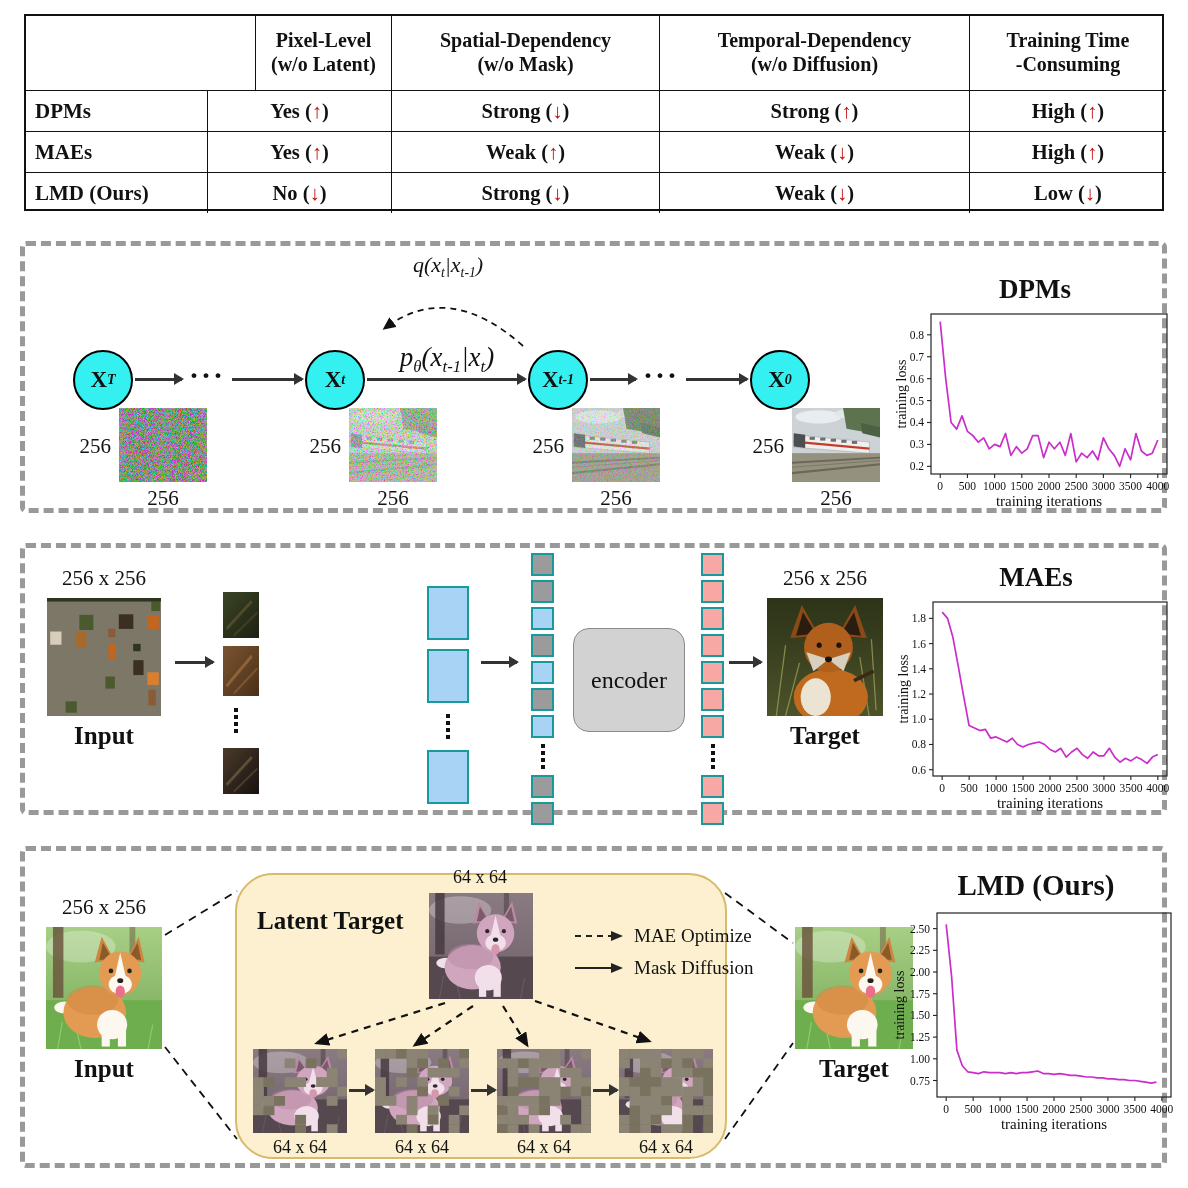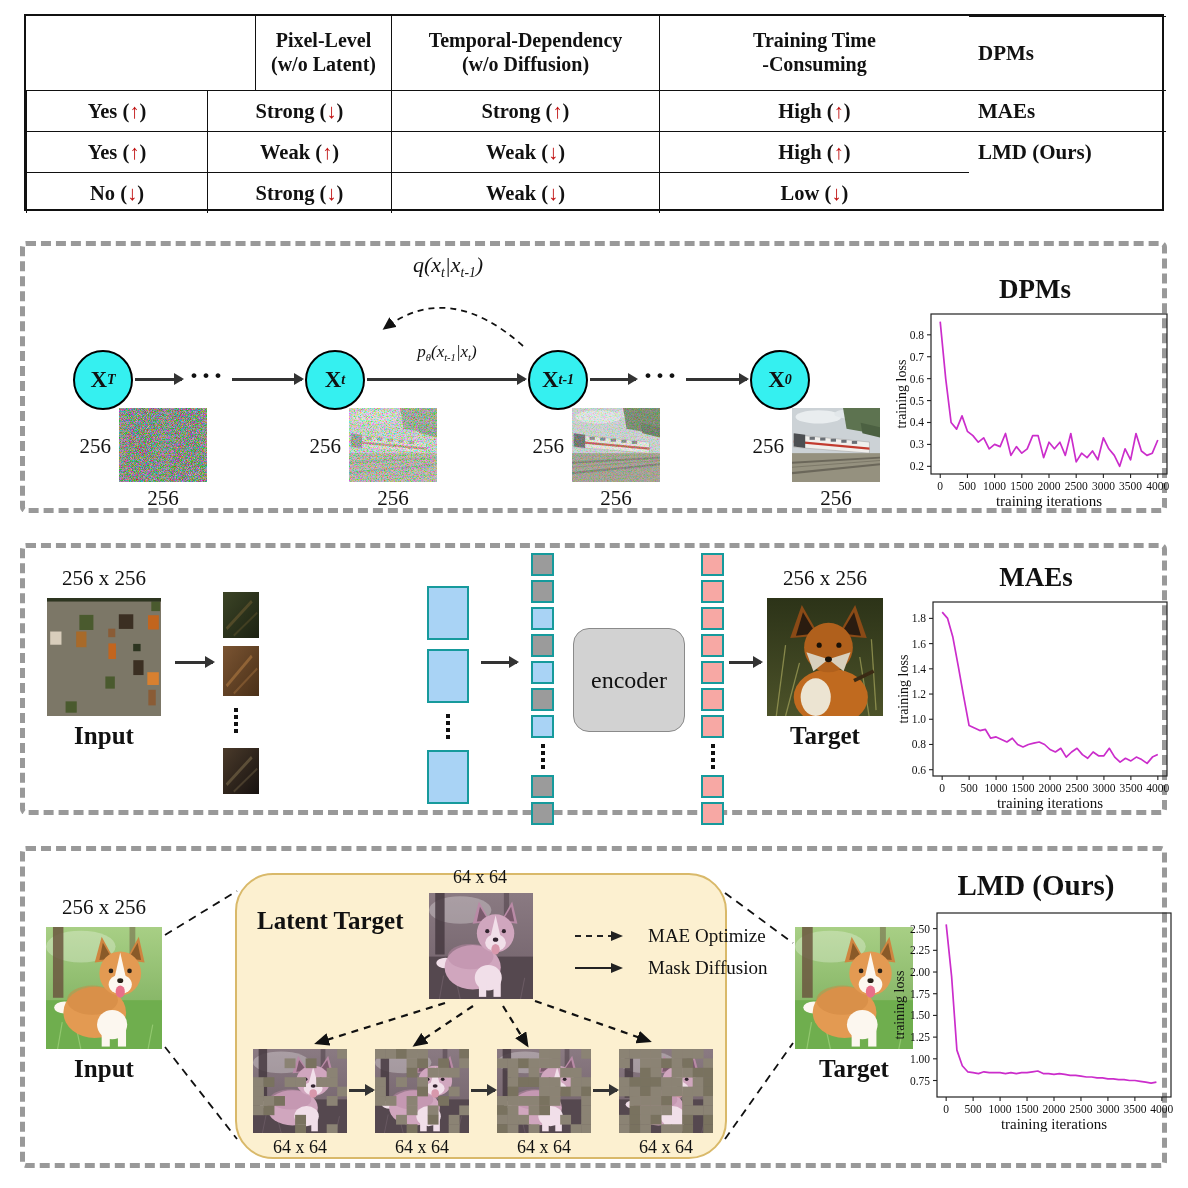--- a/index.html
+++ b/index.html
@@ -25,49 +25,51 @@
   
   .node{position:absolute;width:60px;height:60px;border-radius:50%;
         border:2.5px solid #000;display:flex;align-items:center;justify-content:center;
         font-weight:bold;font-size:23px;box-sizing:border-box;}
   .node sub{font-size:14px;font-style:italic;}
   .harrow{position:absolute;height:2.6px;background:#333;}
   .harrow:after{content:"";position:absolute;right:-2px;top:50%;transform:translateY(-50%);
         width:0;height:0;border-left:10px solid #333;
         border-top:6.5px solid transparent;border-bottom:6.5px solid transparent;}
   .hdots{position:absolute;font-weight:bold;font-size:30px;letter-spacing:2px;text-align:center;}
-  .formula{position:absolute;font-style:italic;font-size:17px;text-align:center;}
+  .formula{position:absolute;font-style:italic;font-size:27px;text-align:center;}
   .formula sub{font-size:0.62em;}
   .pimg{position:absolute;overflow:hidden;background:#ddd;}
   .pimg svg{display:block;width:100%;height:100%;}
   .slabel{position:absolute;font-size:21px;text-align:center;}
   .slabel.r{text-align:right;}
   .blabel{position:absolute;font-weight:bold;font-size:25px;text-align:center;}
   .ctitle{position:absolute;font-weight:bold;font-size:27px;text-align:center;}
   .chart{position:absolute;}
   
   .edbox{position:absolute;background:#d2d2d2;border:1.6px solid #8a8a8a;border-radius:18px;
          display:flex;align-items:center;justify-content:center;font-size:25px;box-sizing:border-box;}
   .tokcol{position:absolute;display:flex;flex-direction:column;align-items:center;}
   .tok{box-sizing:border-box;}
   .vdots{display:flex;flex-direction:column;align-items:center;justify-content:center;}
   .vdots i{display:block;width:4px;height:4px;background:#111;margin:1.6px 0;}
   
   .latentbox{position:absolute;background:#fcf0d0;border:2.5px solid #d9b96a;border-radius:38px;box-sizing:border-box;}
-  .legendrow{position:absolute;display:flex;align-items:center;gap:23px;font-size:19px;}
+  .legendrow{position:absolute;display:flex;align-items:center;gap:9px;font-size:19px;}
 </style>
 </head>
 <body>
 
 <div class="stage">
 
   <div class="cmp" id="cmp-table" style="grid-template-columns: 181px 184px 268px 310px 197px; grid-template-rows: 74px 41px 41px 41px;">
       <div class="tcell" style="font-size: 20px;"></div>
       <div class="tcell bl" style="font-size: 20px; margin-left: 48px;">Pixel-Level
 (w/o Latent)</div>
+      <div class="tcell bl" style="font-size: 20px;">Spatial-Dependency
+(w/o Mask)</div>
       <div class="tcell bl" style="font-size: 20px;">Temporal-Dependency
 (w/o Diffusion)</div>
       <div class="tcell bl" style="font-size: 20px;">Training Time
 -Consuming</div>
       <div class="tcell bt rowlab">DPMs</div>
       <div class="tcell bl bt">Yes (<span class="tarrow" style="color: rgb(192, 16, 16);">↑</span>)</div>
       <div class="tcell bl bt">Strong (<span class="tarrow" style="color: rgb(192, 16, 16);">↓</span>)</div>
       <div class="tcell bl bt">Strong (<span class="tarrow" style="color: rgb(192, 16, 16);">↑</span>)</div>
       <div class="tcell bl bt">High (<span class="tarrow" style="color: rgb(192, 16, 16);">↑</span>)</div>
       <div class="tcell bt rowlab">MAEs</div>

